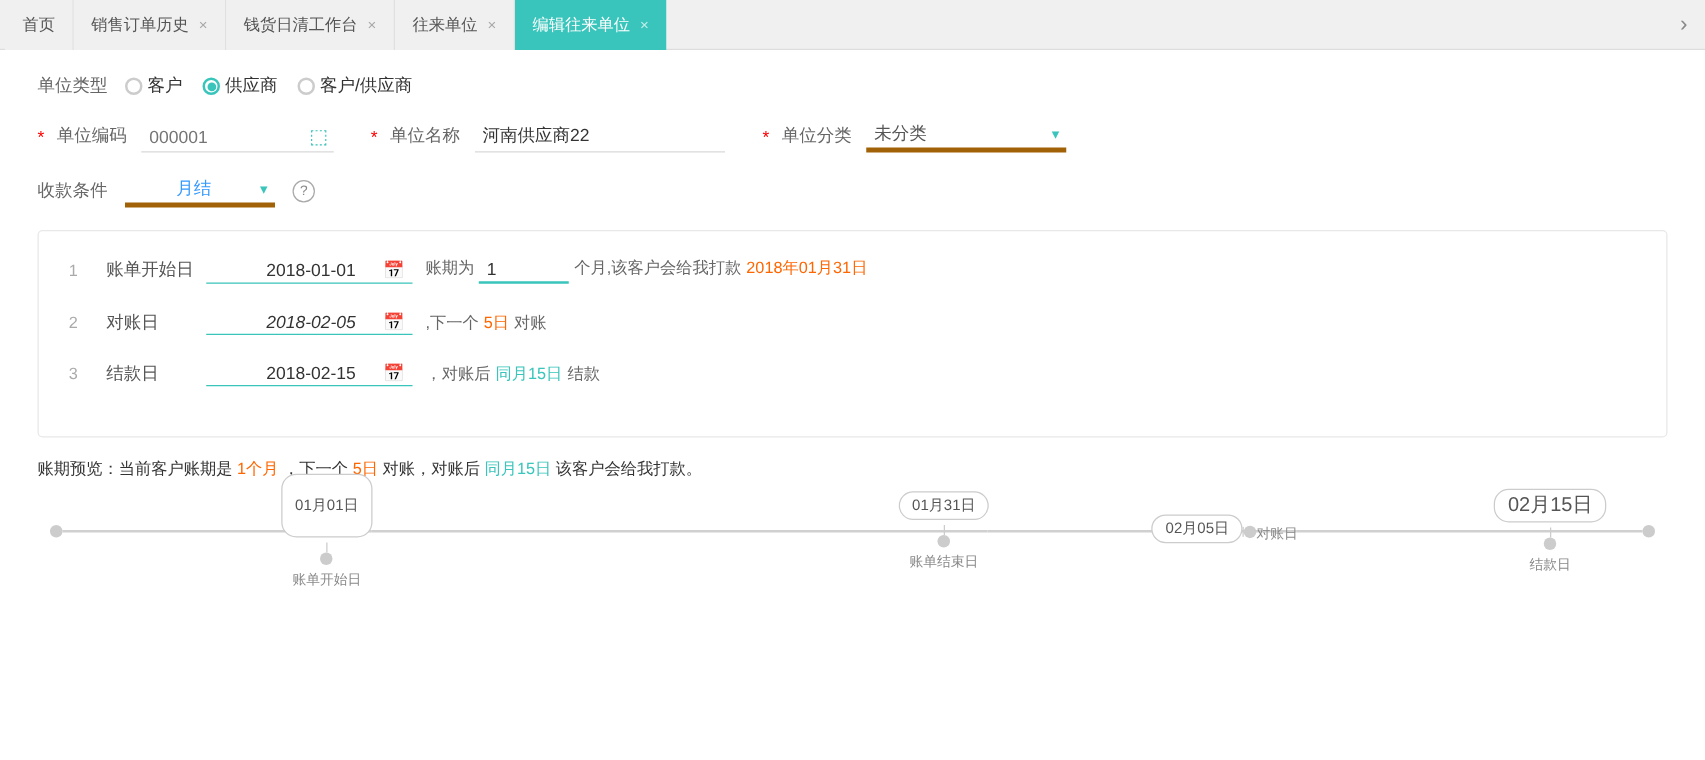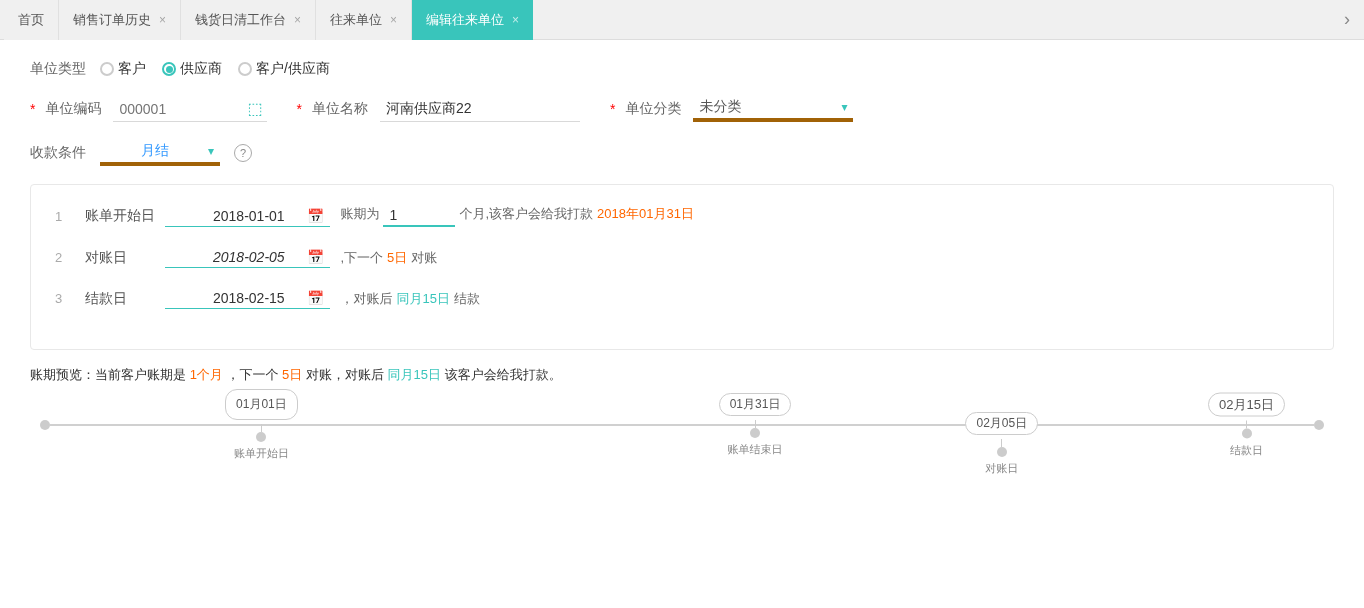--- a/index.html
+++ b/index.html
@@ -400,48 +400,48 @@
     <span class="highlight-teal">同月15日</span>
     <span> 该客户会给我打款。</span>
   </div>
 
   <div style="display:flex;align-items:center;width:100%;padding:0 10px;">
 
     <div style="width:10px;height:10px;border-radius:50%;background:#ccc;flex-shrink:0;"></div>
 
     <div style="flex:1;height:2px;background:#d0d0d0;position:relative;">
       <div style="position:absolute;right:-1px;top:50%;transform:translateY(-50%);display:flex;flex-direction:column;align-items:center;">
-        <div style="border:1px solid #ccc;border-radius:12px;padding:6px 10px;font-size:12px;color:#555;background:#fff;white-space:nowrap;margin-bottom:4px;">01月01日</div>
+        <div style="border:1px solid #ccc;border-radius:12px;padding:16px 10px;font-size:12px;color:#555;background:#fff;white-space:nowrap;margin-bottom:4px;">01月01日</div>
         <div style="width:1px;height:8px;background:#ccc;"></div>
         <div style="width:10px;height:10px;border-radius:50%;background:#ccc;"></div>
         <div style="font-size:11px;color:#888;margin-top:4px;white-space:nowrap;">账单开始日</div>
       </div>
     </div>
 
     <div style="flex:2;height:2px;background:#d0d0d0;position:relative;">
       <div style="position:absolute;right:-1px;top:50%;transform:translateY(-50%);display:flex;flex-direction:column;align-items:center;">
         <div style="border:1px solid #ccc;border-radius:12px;padding:2px 10px;font-size:12px;color:#555;background:#fff;white-space:nowrap;margin-bottom:4px;">01月31日</div>
         <div style="width:1px;height:8px;background:#ccc;"></div>
         <div style="width:10px;height:10px;border-radius:50%;background:#ccc;"></div>
         <div style="font-size:11px;color:#888;margin-top:4px;white-space:nowrap;">账单结束日</div>
       </div>
     </div>
 
     <div style="flex:1;height:2px;background:#d0d0d0;position:relative;">
-      <div style="position:absolute;right:-1px;top:50%;transform:translateY(-50%);display:flex;flex-direction:column;align-items:center;margin-top:19px;">
+      <div style="position:absolute;right:-1px;top:50%;transform:translateY(-50%);display:flex;flex-direction:row;align-items:center;">
         <div style="border:1px solid #ccc;border-radius:12px;padding:2px 10px;font-size:12px;color:#555;background:#fff;white-space:nowrap;margin-bottom:4px;">02月05日</div>
         <div style="width:1px;height:8px;background:#ccc;"></div>
         <div style="width:10px;height:10px;border-radius:50%;background:#ccc;"></div>
         <div style="font-size:11px;color:#888;margin-top:4px;white-space:nowrap;">对账日</div>
       </div>
     </div>
 
     <div style="flex:1;height:2px;background:#d0d0d0;position:relative;">
       <div style="position:absolute;right:-1px;top:50%;transform:translateY(-50%);display:flex;flex-direction:column;align-items:center;">
-        <div style="border:1px solid #ccc;border-radius:12px;padding:2px 10px;font-size:13px;color:#555;background:#fff;white-space:nowrap;margin-bottom:4px;">02月15日</div>
+        <div style="border:1px solid #ccc;border-radius:12px;padding:2px 10px;font-size:16px;color:#555;background:#fff;white-space:nowrap;margin-bottom:4px;">02月15日</div>
         <div style="width:1px;height:8px;background:#ccc;"></div>
         <div style="width:10px;height:10px;border-radius:50%;background:#ccc;"></div>
         <div style="font-size:11px;color:#888;margin-top:4px;white-space:nowrap;">结款日</div>
       </div>
     </div>
 
     <div style="width:30px;height:2px;background:#d0d0d0;"></div>
     <div style="width:10px;height:10px;border-radius:50%;background:#ccc;flex-shrink:0;"></div>
   </div>
 

